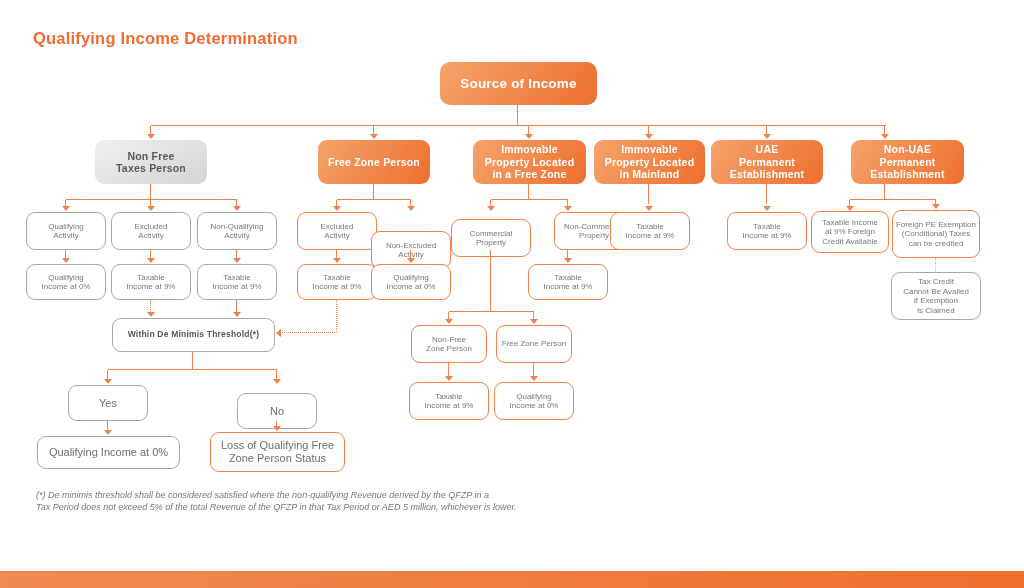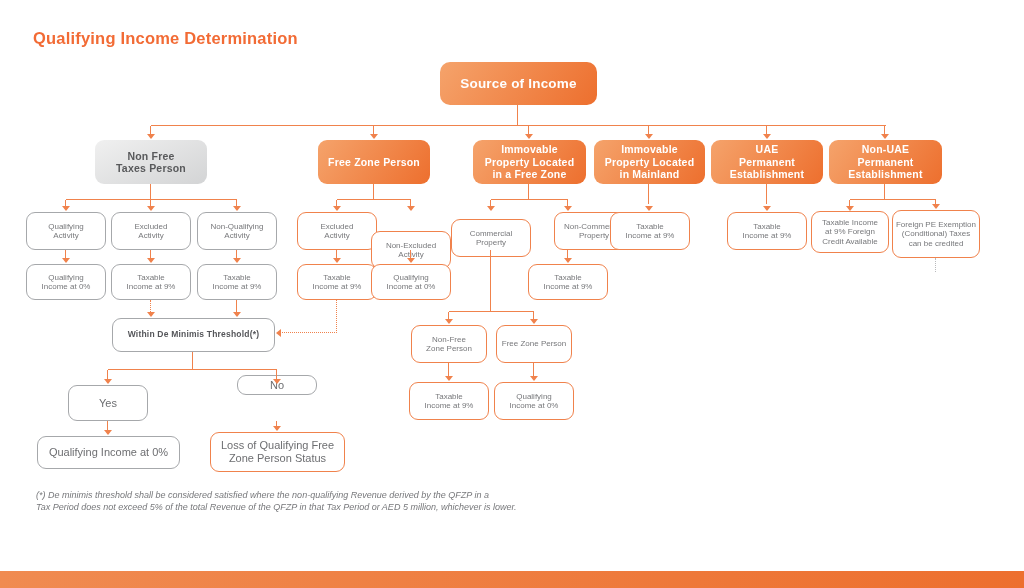--- a/index.html
+++ b/index.html
@@ -45,21 +45,21 @@
   <div class="node hdr" style="left:318px;top:140px;width:112px;height:44px;">Free Zone Person</div>
   <div class="node hdr" style="left:473px;top:140px;width:113px;height:44px;">Immovable
 Property Located
 in a Free Zone</div>
   <div class="node hdr" style="left:594px;top:140px;width:111px;height:44px;">Immovable
 Property Located
 in Mainland</div>
   <div class="node hdr" style="left:711px;top:140px;width:112px;height:44px;">UAE
 Permanent
 Establishment</div>
-  <div class="node hdr" style="left:829px;top:140px;width:113px;height:44px;">Non-UAE
+  <div class="node hdr" style="left:851px;top:140px;width:113px;height:44px;">Non-UAE
 Permanent
 Establishment</div>
 
   <div class="node gb" style="left:26px;top:212px;width:80px;height:38px;">Qualifying
 Activity</div>
   <div class="node gb" style="left:111px;top:212px;width:80px;height:38px;">Excluded
 Activity</div>
   <div class="node gb" style="left:197px;top:212px;width:80px;height:38px;">Non-Qualifying
 Activity</div>
   <div class="node ob" style="left:297px;top:212px;width:80px;height:38px;">Excluded
@@ -86,32 +86,36 @@
   <div class="node gb" style="left:111px;top:264px;width:80px;height:36px;">Taxable
 Income at 9%</div>
   <div class="node gb" style="left:197px;top:264px;width:80px;height:36px;">Taxable
 Income at 9%</div>
   <div class="node ob" style="left:297px;top:264px;width:80px;height:36px;">Taxable
 Income at 9%</div>
   <div class="node ob" style="left:371px;top:264px;width:80px;height:36px;">Qualifying
 Income at 0%</div>
   <div class="node ob" style="left:528px;top:264px;width:80px;height:36px;">Taxable
 Income at 9%</div>
+  <div class="node gb" style="left:891px;top:272px;width:90px;height:48px;">Tax Credit
+Cannot Be Availed
+if Exemption
+is Claimed</div>
 
   <div class="node ob" style="left:411px;top:325px;width:76px;height:38px;">Non-Free
 Zone Person</div>
   <div class="node ob" style="left:496px;top:325px;width:76px;height:38px;">Free Zone Person</div>
   <div class="node ob" style="left:409px;top:382px;width:80px;height:38px;">Taxable
 Income at 9%</div>
   <div class="node ob" style="left:494px;top:382px;width:80px;height:38px;">Qualifying
 Income at 0%</div>
 
   <div class="node gb mid" style="left:68px;top:385px;width:80px;height:36px;">Yes</div>
   <div class="node gb bold-box" style="left:112px;top:318px;width:163px;height:34px;">Within De Minimis Threshold(*)</div>
-  <div class="node gb mid" style="left:237px;top:375px;width:80px;height:20px;">No</div>
+  <div class="node gb mid" style="left:237px;top:393px;width:80px;height:36px;">No</div>
   <div class="node gb mid" style="left:37px;top:436px;width:143px;height:33px;">Qualifying Income at 0%</div>
   <div class="node ob mid" style="left:210px;top:432px;width:135px;height:40px;font-size:11px;line-height:13px;">Loss of Qualifying Free
 Zone Person Status</div>
 
   <div id="connectors">
       <div class="line" style="left: 517px; top: 105px; height: 21px; width: 0px; border-left: 1.5px solid rgb(240, 130, 76);"></div>
       <div class="line" style="left: 151px; top: 125px; width: 735px; height: 0px; border-top: 1.5px solid rgb(240, 130, 76);"></div>
       <div class="line" style="left: 150px; top: 126px; height: 9px; width: 0px; border-left: 1.5px solid rgb(240, 130, 76);"></div>
       <div class="line" style="left: 373px; top: 126px; height: 9px; width: 0px; border-left: 1.5px solid rgb(240, 130, 76);"></div>
       <div class="line" style="left: 528px; top: 126px; height: 9px; width: 0px; border-left: 1.5px solid rgb(240, 130, 76);"></div>

